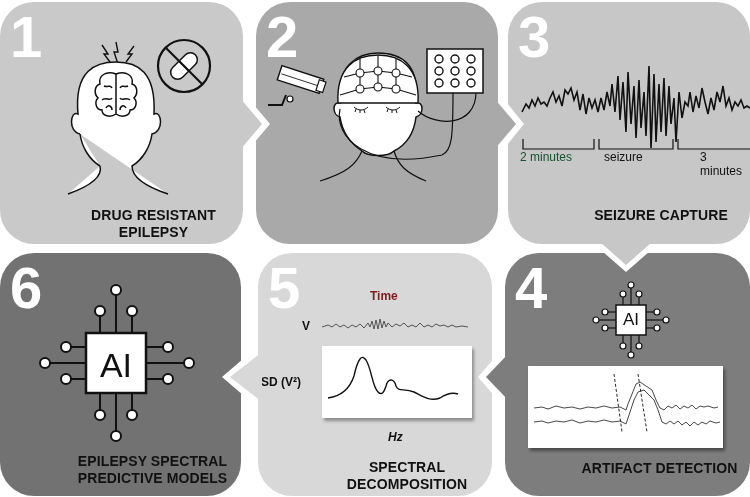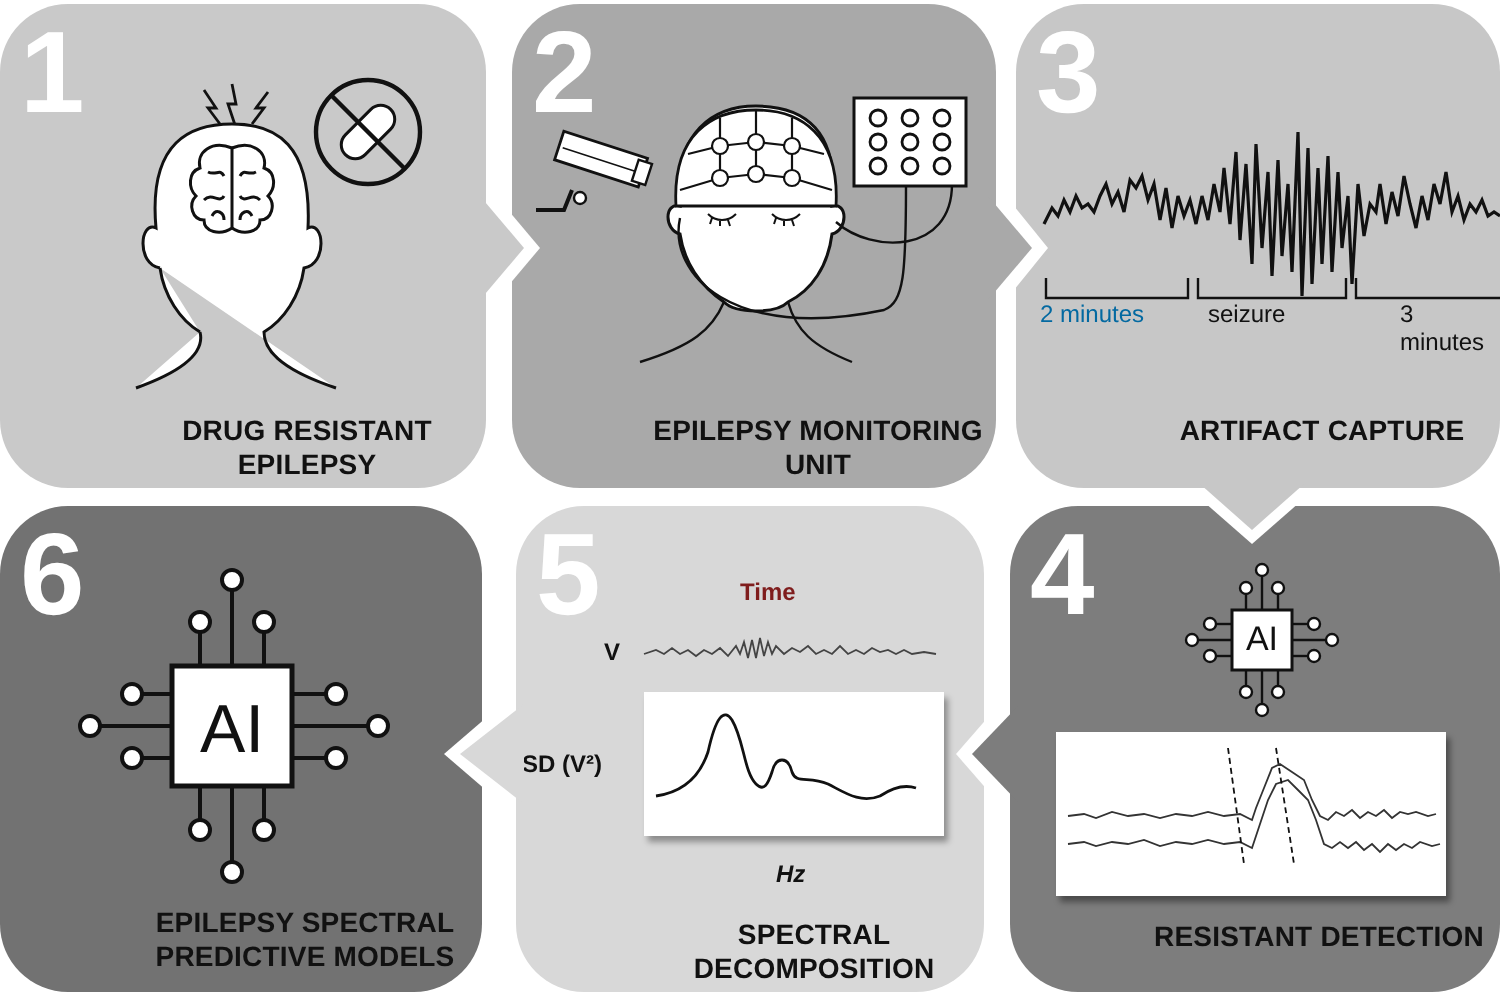--- a/index.html
+++ b/index.html
@@ -93,39 +93,38 @@
         <circle cx="29" cy="11" r="4"></circle>
         <circle cx="45" cy="11" r="4"></circle>
       <circle cx="13" cy="23" r="4"></circle>
         <circle cx="29" cy="23" r="4"></circle>
         <circle cx="45" cy="23" r="4"></circle>
       <circle cx="13" cy="35" r="4"></circle>
         <circle cx="29" cy="35" r="4"></circle>
         <circle cx="45" cy="35" r="4"></circle>
     </g>
   </svg>
-  <div class="caption" style="top:205px;">EPILEPSY MONITORING UNIT</div>
 </div>
 
 <div class="panel" style="left:508px;top:2px;width:242px;height:242px;background:#c7c7c7;">
   <div class="num">3</div>
   <svg style="left:10px;top:60px;width:236px;height:100px;" viewBox="0 0 236 100">
     <polyline fill="none" stroke="#111" stroke-width="1.6" points="4,50 8,42 11,46 14,38 17,44 20,36 23,42 26,40 29,44 32,36 35,30 38,40 41,34 44,44 47,28 50,32 53,26 56,38 59,30 62,48 65,32 68,52 71,36 74,46 77,38 80,50 83,36 86,48 89,30 92,44 94,22 97,50 100,14 102,58 105,20 108,70 110,10 113,62 116,24 118,76 121,18 123,66 126,30 128,74 131,4 133,86 136,12 138,80 141,22 143,70 146,16 148,74 151,24 153,62 156,36 158,80 161,30 164,56 167,40 170,44 172,30 175,50 178,34 181,46 184,26 187,40 190,52 193,36 196,48 199,30 202,40 205,24 208,44 211,36 214,48 217,40 220,44 223,38 226,46 229,44 232,46"></polyline>
   </svg>
   <svg style="left:10px;top:135px;width:236px;height:16px;" viewBox="0 0 236 16">
     <g fill="none" stroke="#111" stroke-width="1.2">
       <polyline points="5,2 5,12 76,12 76,2"></polyline>
       <polyline points="81,2 81,12 155,12 155,2"></polyline>
       <polyline points="160,2 160,12 233,12 233,2"></polyline>
     </g>
   </svg>
-  <div class="lbl" style="position:absolute;left:12px;top:148px;font-size:12px;color:#0369a1;">2 minutes</div>
+  <div class="lbl" style="position:absolute;left:12px;top:148px;font-size:12px;color:#14532d;">2 minutes</div>
   <div class="lbl" style="position:absolute;left:96px;top:148px;font-size:12px;color:#111;">seizure</div>
   <div class="lbl" style="position:absolute;left:192px;top:148px;font-size:12px;color:#111;">3 minutes</div>
-  <div class="caption" style="top:205px;">ARTIFACT CAPTURE</div>
+  <div class="caption" style="top:205px;">SEIZURE CAPTURE</div>
 </div>
 
 <div class="panel" style="left:0;top:253px;width:241px;height:243px;background:#727272;">
   <div class="num">6</div>
   <svg style="left:38px;top:30px;width:160px;height:160px;" viewBox="0 0 160 160">
     <g stroke="#111" stroke-width="2" fill="none">
       <line x1="78" y1="8" x2="78" y2="50"></line>
         <line x1="78" y1="110" x2="78" y2="152"></line>
       <line x1="8" y1="80" x2="48" y2="80"></line>
         <line x1="108" y1="80" x2="150" y2="80"></line>
@@ -211,21 +210,21 @@
   </svg>
   <div class="lbl" style="position:absolute;left:111px;top:57px;width:30px;text-align:center;font-size:17px;color:#111;">AI</div>
   <div style="position:absolute;left:23px;top:113px;width:195px;height:82px;background:#ffffff;box-shadow:2px 3px 3px rgba(0,0,0,0.4);">
     <svg style="left:0;top:0;width:195px;height:82px;" viewBox="0 0 195 82">
       <polyline fill="none" stroke="#333" stroke-width="0.9" points="6,42 14,41 20,43 28,40 36,42 44,41 52,43 60,41 68,42 76,40 84,42 92,41 98,44 100,38 104,28 108,18 112,16 118,20 124,24 128,34 132,42 136,44 140,40 144,42 148,39 152,43 156,40 160,42 164,39 168,43 172,40 176,41 180,40 186,42 190,41"></polyline>
       <polyline fill="none" stroke="#333" stroke-width="0.9" points="6,56 14,55 20,57 28,55 36,56 44,54 52,57 60,55 68,56 76,54 84,56 92,55 98,58 102,46 106,34 110,26 116,24 122,30 126,34 130,44 134,56 138,58 142,55 146,58 150,55 154,59 158,56 162,60 166,56 170,59 174,56 178,58 182,55 188,57 192,56"></polyline>
       <line x1="86" y1="8" x2="94" y2="66" stroke="#111" stroke-width="0.9" stroke-dasharray="3,2"></line>
       <line x1="110" y1="8" x2="119" y2="66" stroke="#111" stroke-width="0.9" stroke-dasharray="3,2"></line>
     </svg>
   </div>
-  <div class="caption" style="top:207px;">RESISTANT DETECTION</div>
+  <div class="caption" style="top:207px;">ARTIFACT DETECTION</div>
 </div>
 
 <svg style="left:0;top:0;width:750px;height:497px;pointer-events:none;" viewBox="0 0 750 497">
 
   <g>
     <polygon points="243,92 270,124 243,156" fill="#ffffff"></polygon>
     <polygon points="240,98 262,124 240,150" fill="#c9c9c9"></polygon>
   </g>
 
   <g>

